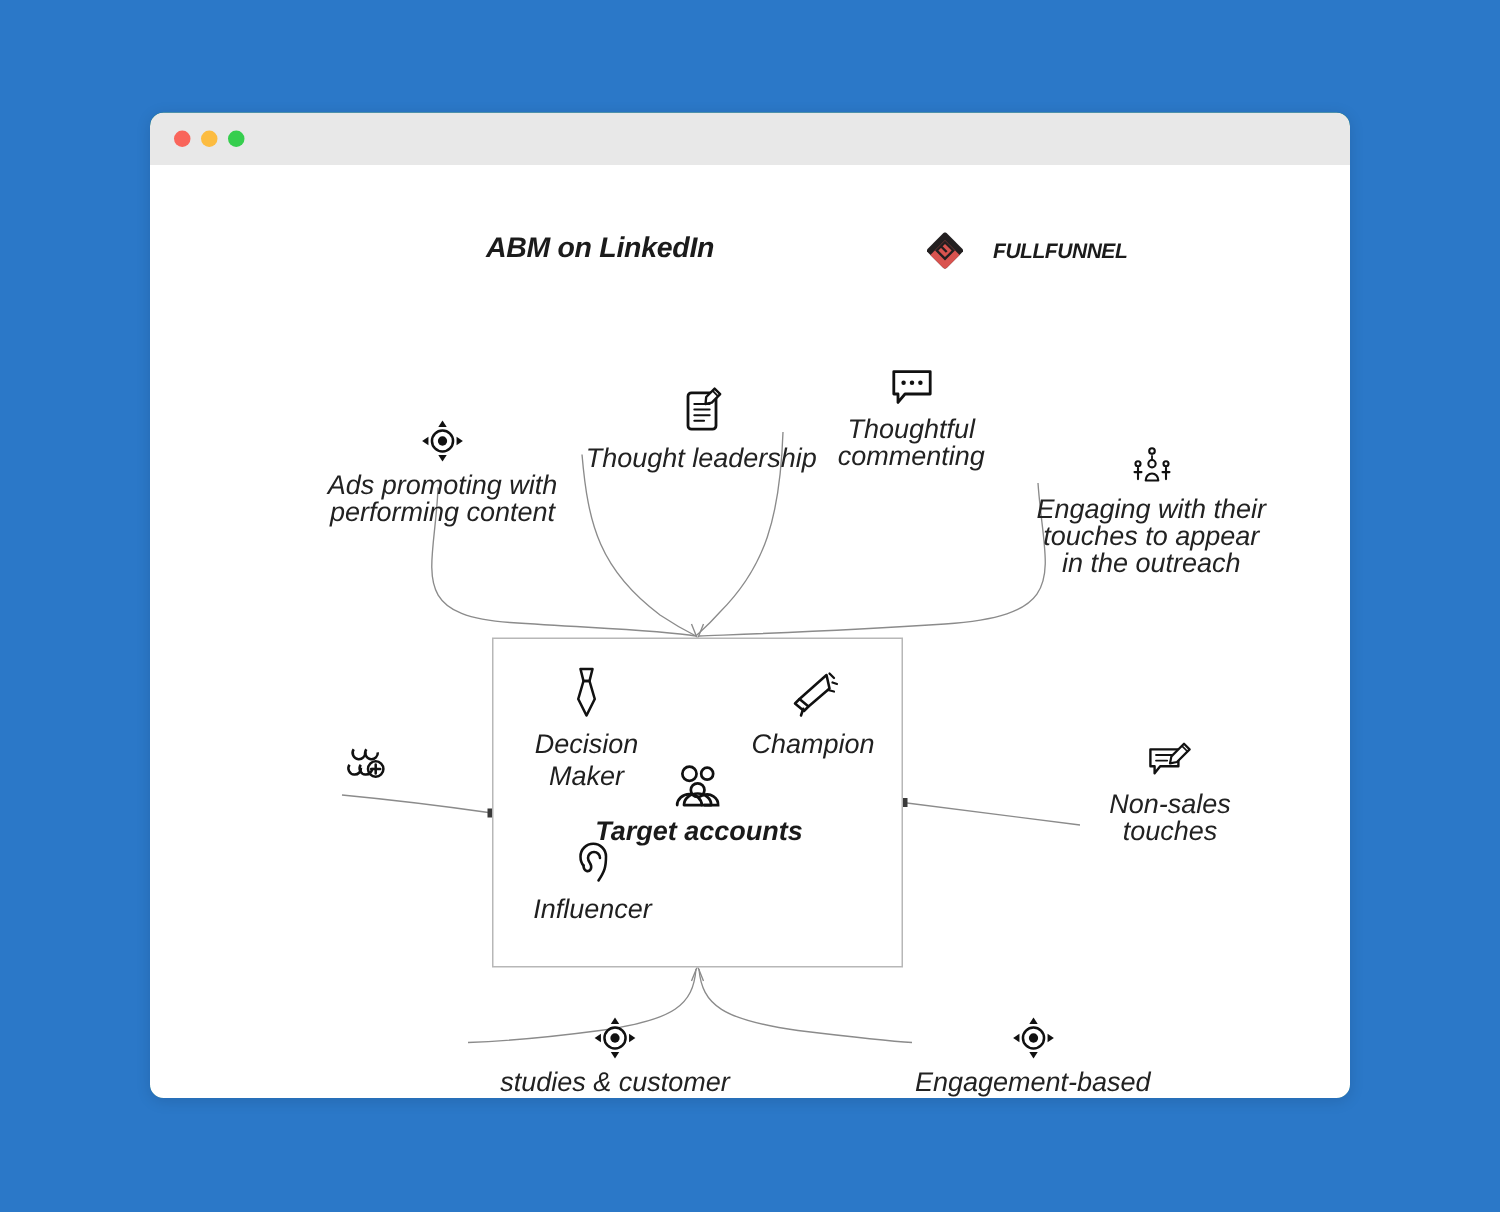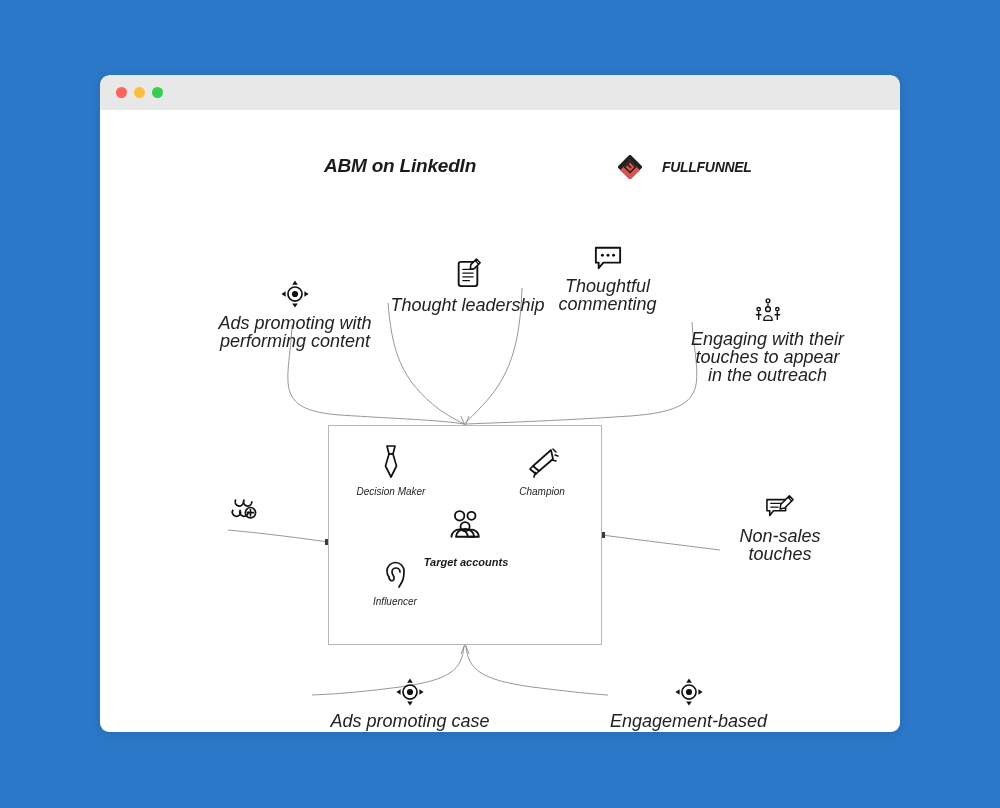--- a/index.html
+++ b/index.html
@@ -87,34 +87,34 @@
   
   #target-box {
     position: absolute;
     left: 228px; top: 315px;
     width: 274px; height: 220px;
     border: 1px solid #b7b7b7;
     background: #ffffff;
   }
   .persona { position: absolute; width: 110px; text-align: center; }
   .persona .ico { height: 38px; display:flex; align-items:flex-end; justify-content:center; }
-  .persona .lbl { font-size: 10px; color: #1f1f1f; margin-top: 6px; }
+  .persona .lbl { font-size: 18px; color: #1f1f1f; margin-top: 6px; }
 
   #p-decision  { left: 7px;   top: 16px; }
   #p-champion  { left: 158px; top: 16px; }
   #p-influencer{ left: 11px;   top: 126px; }
   #p-blocker   { left: 158px; top: 126px; }
 
   #p-center {
     position: absolute;
     left: 57px; top: 78px;
     width: 160px; text-align: center;
   }
   #p-center .ico { height: 36px; display:flex; align-items:flex-end; justify-content:center; }
-  #p-center .lbl { font-size: 11px; font-weight: bold; color: #1a1a1a; margin-top: 16px; }
+  #p-center .lbl { font-size: 18px; font-weight: bold; color: #1a1a1a; margin-top: 4px; }
 
   
   .node { position: absolute; text-align: center; }
   .node .ico { display:flex; align-items:flex-end; justify-content:center; }
   .node .lbl { font-size: 18px; color: #222; line-height: 18px; margin-top: 5px; }
 
   #n-ads-best      { left: 100px; top: 165px; width: 190px; }
   #n-ads-best .ico { height: 34px; }
 
   #n-thought       { left: 275px; top: 145px; width: 185px; }
@@ -338,21 +338,20 @@
         <svg class="gl" width="30" height="30" viewBox="0 0 32 32">
           <circle cx="16" cy="16" r="7.5" fill="none" stroke="#111" stroke-width="1.8"></circle>
           <circle cx="16" cy="16" r="3.3" fill="#111"></circle>
           <path d="M16 1.5 L19 6 h-6 z" fill="#111"></path>
           <path d="M16 30.5 L19 26 h-6 z" fill="#111"></path>
           <path d="M1.5 16 L6 13 v6 z" fill="#111"></path>
           <path d="M30.5 16 L26 13 v6 z" fill="#111"></path>
         </svg>
       </div>
       <div class="lbl">
-        <div>Ads promoting case</div>
         <div>studies &amp; customer</div>
 
       </div>
     </div>
 
     <div class="node" id="n-outreach">
       <div class="ico">
         <svg class="gl" width="30" height="30" viewBox="0 0 32 32">
           <circle cx="16" cy="16" r="7.5" fill="none" stroke="#111" stroke-width="1.8"></circle>
           <circle cx="16" cy="16" r="3.3" fill="#111"></circle>

